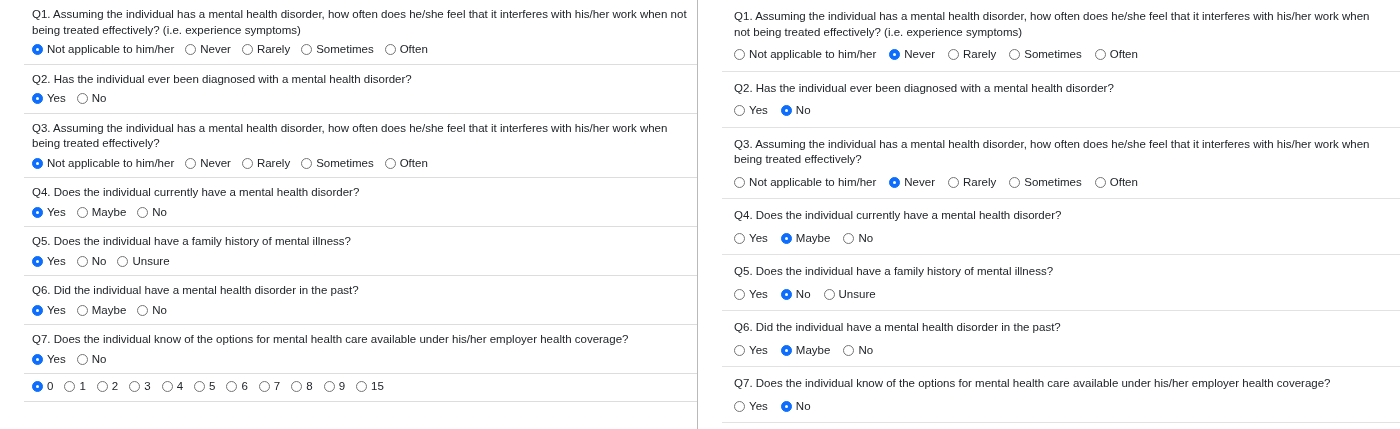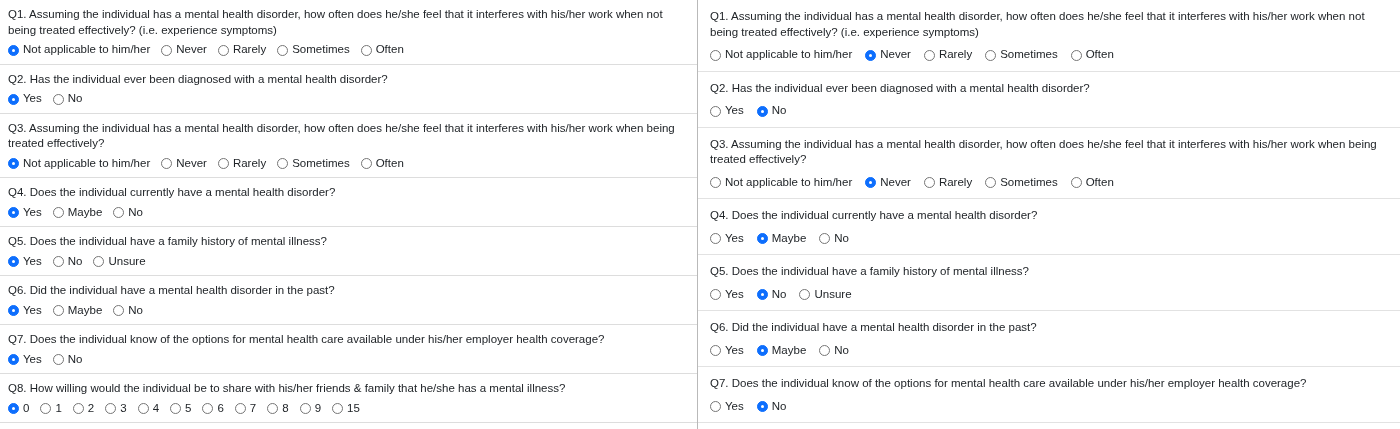--- a/index.html
+++ b/index.html
@@ -15,20 +15,21 @@
   .app {
     display: flex;
     width: 1400px;
     height: 429px;
   }
   .panel {
     position: relative;
     height: 429px;
     overflow: hidden;
     background: #ffffff;
+    margin-left: 24px;
   }
   .panel-left {
     width: 698px;
     border-right: 1px solid #b9b9b9;
   }
   .panel-right {
     width: 702px;
   }
   .panel-left .form {
     padding: 0;
@@ -52,21 +53,21 @@
     margin-bottom: 9px;
   }
   .options {
     display: flex;
     flex-wrap: wrap;
     align-items: center;
     gap: 0px;
   }
   .opt {
     display: inline-flex;
-    align-items: flex-end;
+    align-items: flex-start;
     margin-right: 11px;
     font-size: 11.5px;
     color: #212529;
     line-height: 1;
     white-space: nowrap;
   }
   .panel-right .opt { margin-right: 13px; }
   .radio {
     display: inline-block;
     width: 11px;
@@ -223,21 +224,20 @@
               <span class="radio checked"></span>
               <span>Yes</span>
             </label>
             <label class="opt">
               <span class="radio"></span>
               <span>No</span>
             </label>
           </div>
         </div>
         <div class="q-block">
-          <div class="q-text">Q8. How willing would the individual be to share with his/her friends &amp; family that he/she has a mental illness?</div>
           <div class="options">
             <label class="opt">
               <span class="radio checked"></span>
               <span>0</span>
             </label>
             <label class="opt">
               <span class="radio"></span>
               <span>1</span>
             </label>
             <label class="opt">

